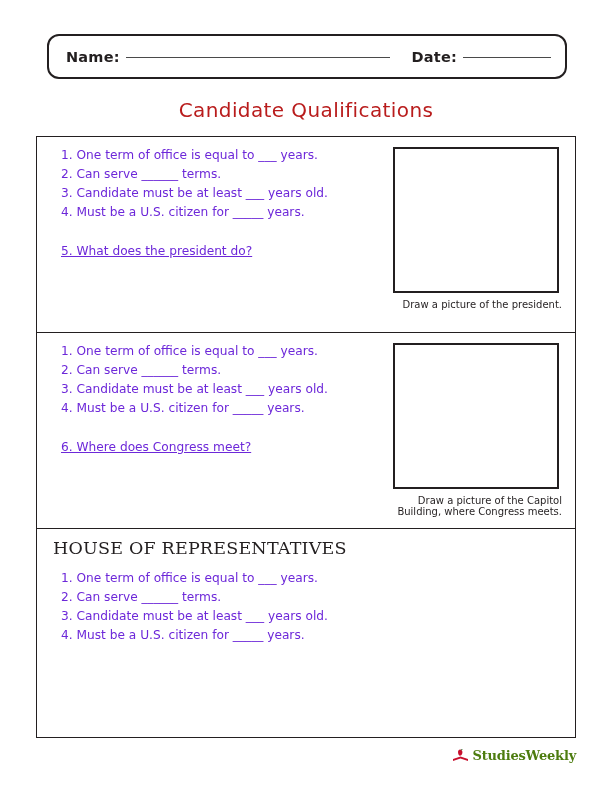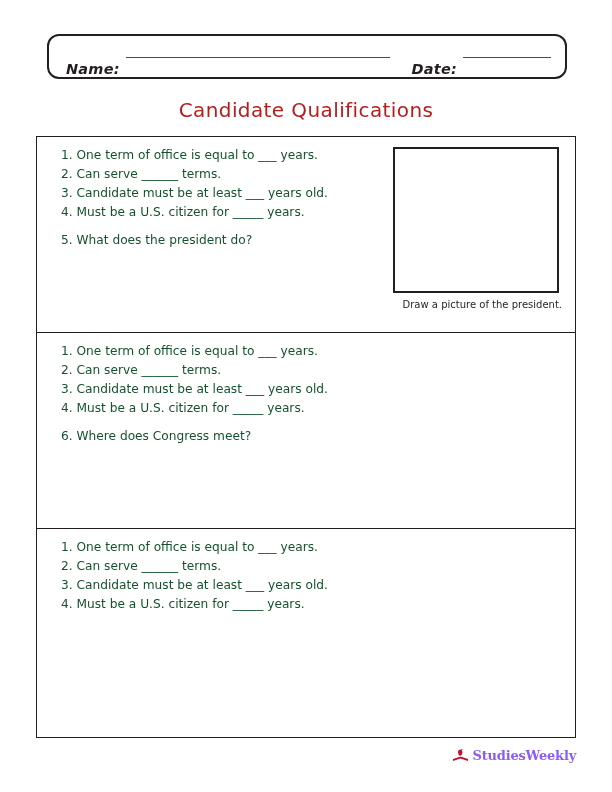--- a/index.html
+++ b/index.html
@@ -27,22 +27,21 @@
     border-radius: 12px;
     box-sizing: border-box;
   }
   .namebar-inner {
     position: absolute;
     left: 17px;
     right: 14px;
     top: 0;
     bottom: 0;
     display: flex;
-    align-items: flex-end;
-    font-style: italic;
+    align-items: center;
   }
   .field-label {
     font-family: "DejaVu Sans", sans-serif;
     font-size: 14.5px;
     font-weight: 700;
     letter-spacing: 0.2px;
     white-space: nowrap;
     color: #231f20;
   }
   .rule {
@@ -119,25 +118,26 @@
 
   .q-list {
     list-style: none;
     margin: 0;
     padding: 0 0 0 10px;
   }
   .q-item {
     font-family: "DejaVu Sans", sans-serif;
     font-size: 12.2px;
     line-height: 19px;
-    color: #14532d;
+    color: #6d28d9;
     white-space: nowrap;
   }
   .q-item.q-last {
-    margin-top: 9px;
+    margin-top: 20px;
+    text-decoration: underline;
   }
 
   
   .draw-box {
     width: 166px;
     height: 146px;
     border: 2.5px solid #231f20;
     background: #fff;
     box-sizing: border-box;
   }
@@ -162,21 +162,21 @@
   }
   .apple-mark {
     width: 17px;
     height: 13px;
     display: block;
   }
   .logo-text {
     font-family: "DejaVu Serif", serif;
     font-size: 13px;
     font-weight: 700;
-    color: #8b5cf6;
+    color: #4d7c0f;
     letter-spacing: -0.2px;
     white-space: nowrap;
   }
 </style>
 </head>
 <body>
 
 <div class="namebar">
   <div class="namebar-inner">
     <span class="field-label">Name:</span>
@@ -209,24 +209,29 @@
   <div class="section">
     <div class="sec-left">
       <ul class="q-list">
         <li class="q-item">1. One term of office is equal to ___ years.</li>
         <li class="q-item">2. Can serve ______ terms.</li>
         <li class="q-item">3. Candidate must be at least ___ years old.</li>
         <li class="q-item">4. Must be a U.S. citizen for _____ years.</li>
         <li class="q-item q-last">6. Where does Congress meet?</li>
       </ul>
     </div>
+    <div class="sec-right">
+      <div class="draw-box"></div>
+      <div class="draw-caption">Draw a picture of the Capitol Building, where Congress meets.</div>
+    </div>
   </div>
 
   <div class="section">
     <div class="sec-left">
+      <div class="sec-heading">HOUSE OF REPRESENTATIVES</div>
       <ul class="q-list">
         <li class="q-item">1. One term of office is equal to ___ years.</li>
         <li class="q-item">2. Can serve ______ terms.</li>
         <li class="q-item">3. Candidate must be at least ___ years old.</li>
         <li class="q-item">4. Must be a U.S. citizen for _____ years.</li>
       </ul>
     </div>
   </div>
 
 </div>

